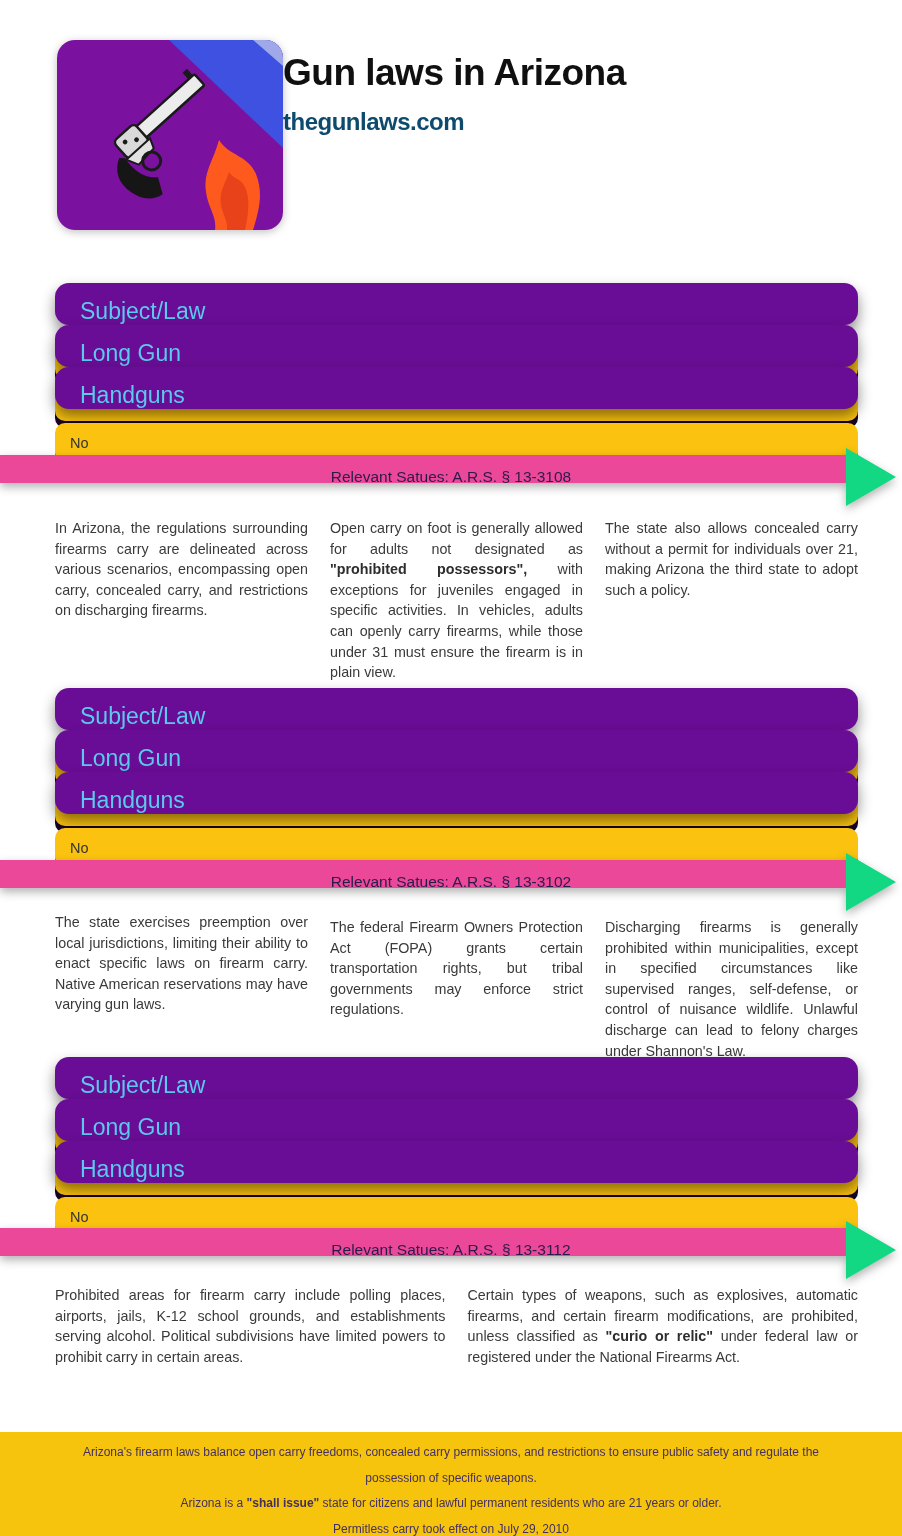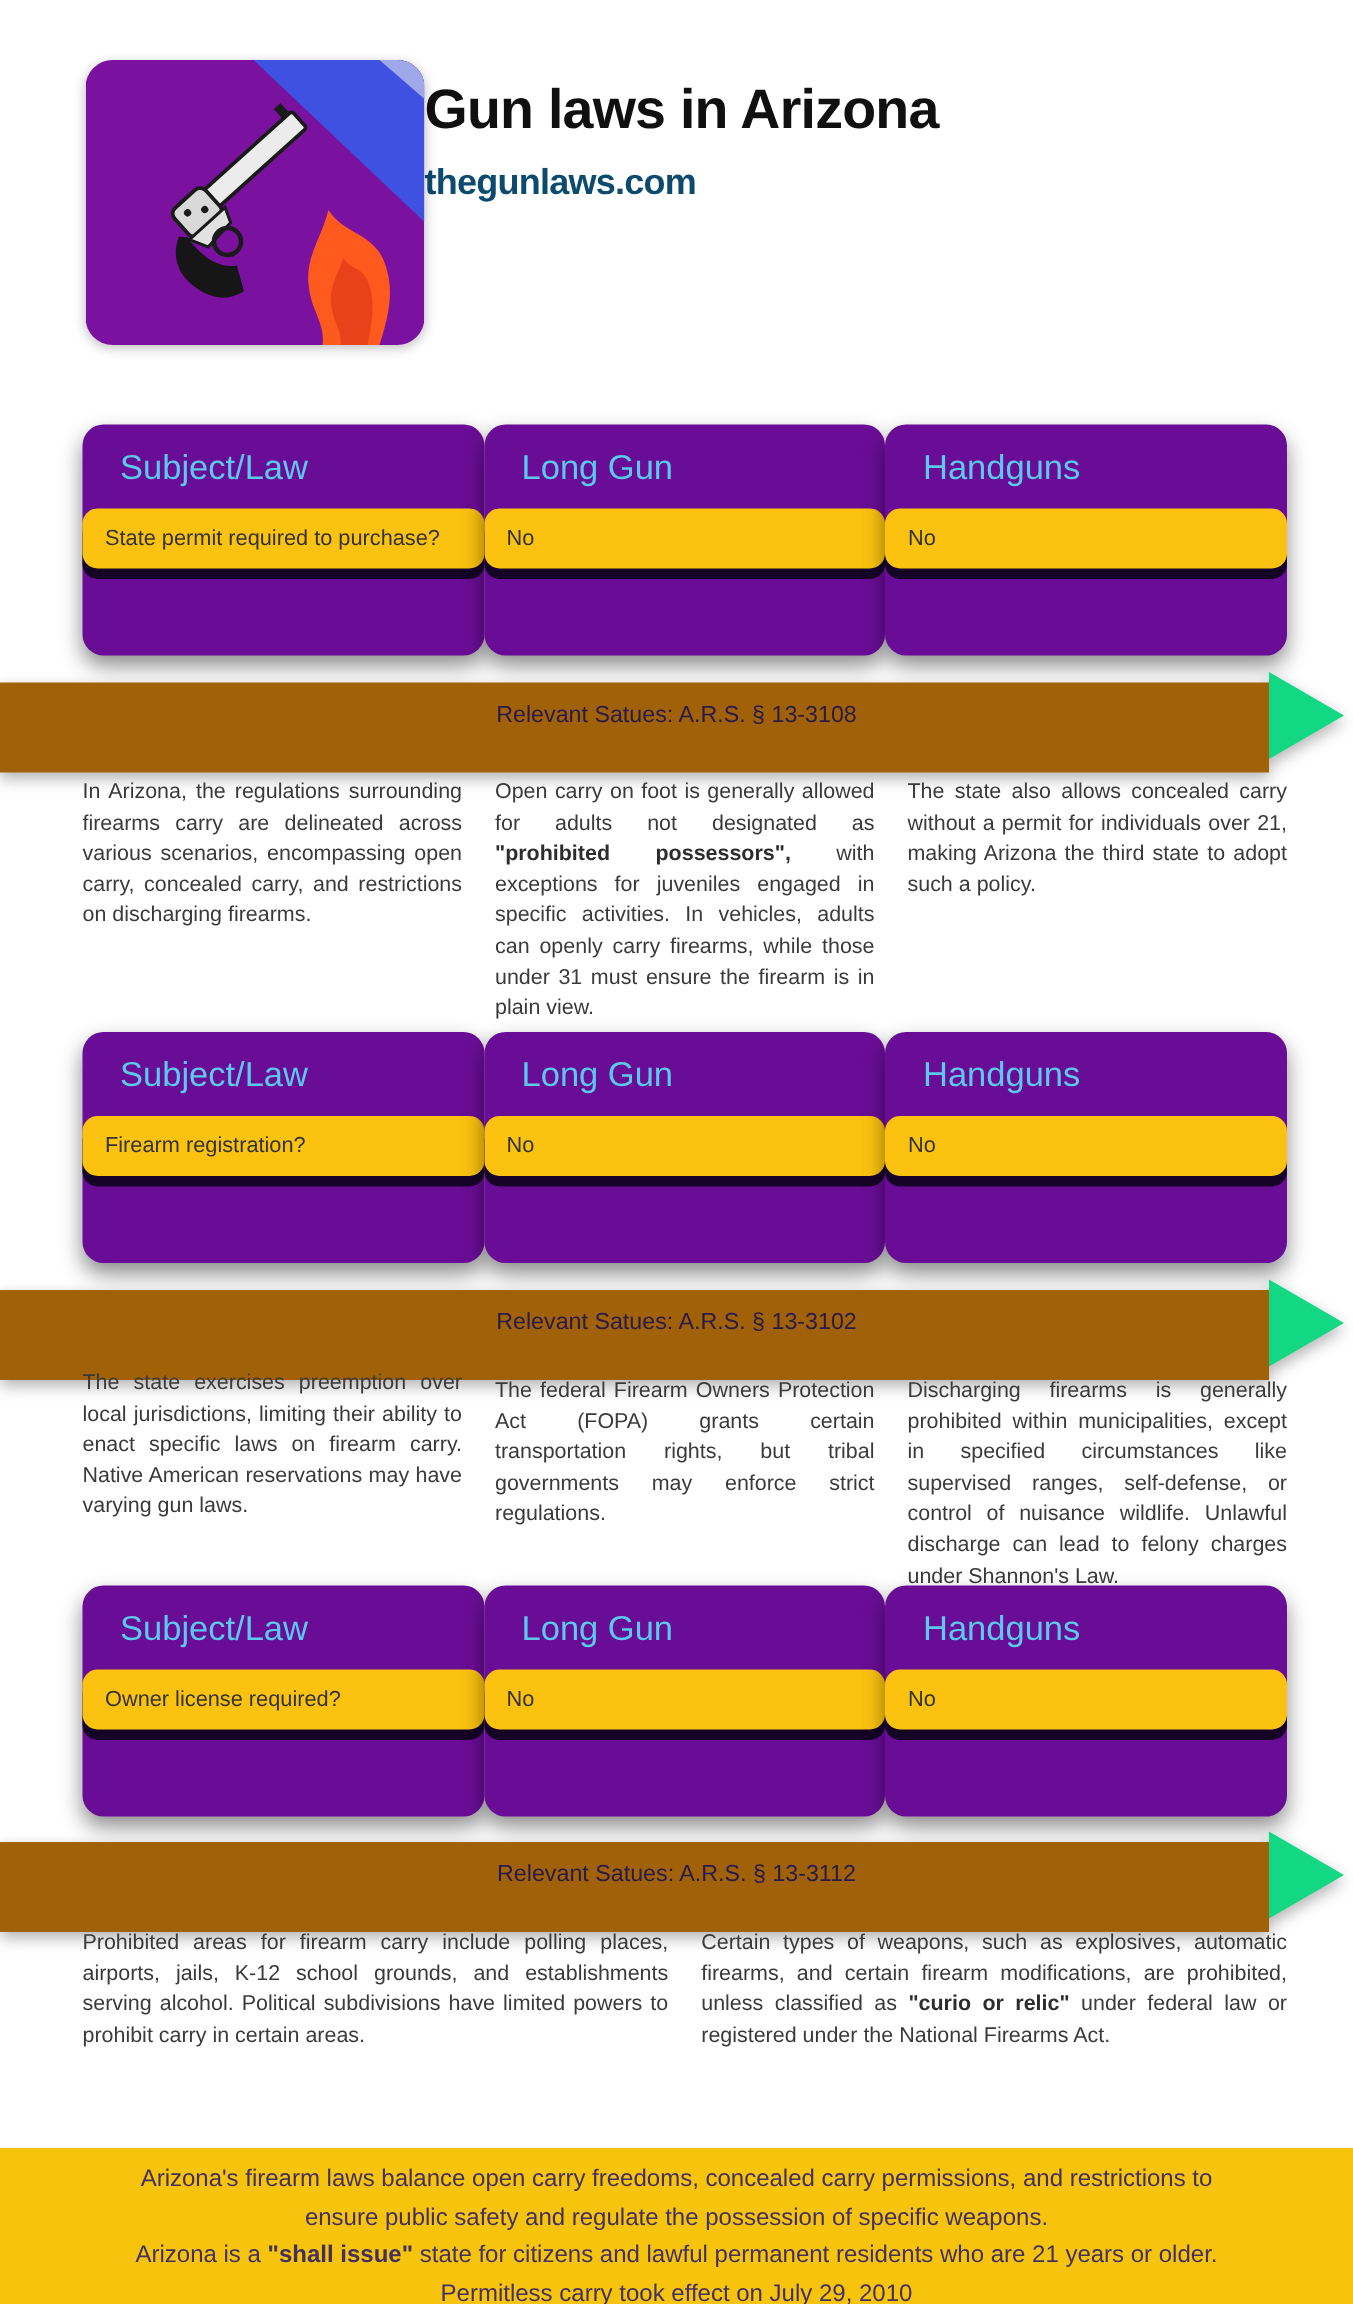--- a/index.html
+++ b/index.html
@@ -19,38 +19,38 @@
     width:226px; height:190px; border-radius:18px; overflow:hidden;
     position:relative; flex:0 0 auto;
     box-shadow:0 2px 8px rgba(0,0,0,.25);
   }
   .logo svg { display:block; }
   .titles { padding-top:12px; }
   .title { font-size:37px; font-weight:700; color:#101010; letter-spacing:-.5px; }
   .site  { font-size:24px; font-weight:700; color:#0c4a6e; margin-top:14px; letter-spacing:-.5px; }
 
   
-  .cards-row { display:flex; padding:0 44px 0 55px; }
+  .cards-row { display:flex; padding:0 44px 0 55px;flex-direction:column; }
   .card {
     flex:1; height:154px; background:#6A0D96; border-radius:14px;
     position:relative; box-shadow:0 7px 14px rgba(0,0,0,.45);
   }
   .card-header { color:#5BC8EC; font-size:23px; padding:15px 0 0 25px; font-weight:400; }
   .card-band {
     position:absolute; top:56px; left:0; right:0; height:40px;
     background:#FBC30F; border-radius:10px;
     box-shadow:0 7px 0 #160427;
     display:flex; align-items:center; padding:0 15px;
     font-size:14.5px; line-height:19px; color:#333333;
   }
 
   
   .banner {
-    position:absolute; left:0; top:0; height:60px; width:846px;
-    background:#a16207;
+    position:absolute; left:0; top:0; height:28px; width:846px;
+    background:#ec4899;
     filter:drop-shadow(0 4px 5px rgba(0,0,0,.30));
   }
   .banner::after {
     content:""; position:absolute; left:846px; top:-7px;
     border-top:29px solid transparent; border-bottom:29px solid transparent;
     border-left:50px solid #12D883;
   }
   .banner-text {
     position:absolute; left:0; top:0; width:902px; height:44px;
     display:flex; align-items:center; justify-content:center;
@@ -62,21 +62,21 @@
   .text-col {
     flex:1; font-size:14.3px; line-height:20.6px; color:#3A3A3A;
     text-align:justify;
   }
   .text-col b { font-weight:700; color:#2d2d2d; }
 
   
   .footer {
     top:1432px; height:104px; background:#F6C40D;
     text-align:center; color:#44305E;
-    font-size:16px; line-height:25.5px; padding-top:8px;
+    font-size:12px; line-height:25.5px; padding-top:8px;
   }
   .footer-line b { font-weight:700; }
   .footer-wrap { max-width:742px; margin:0 auto; }
 </style>
 </head>
 <body>
 
 <header class="abs header">
   <div class="logo">
     <svg width="226" height="190" viewBox="0 0 226 190">

